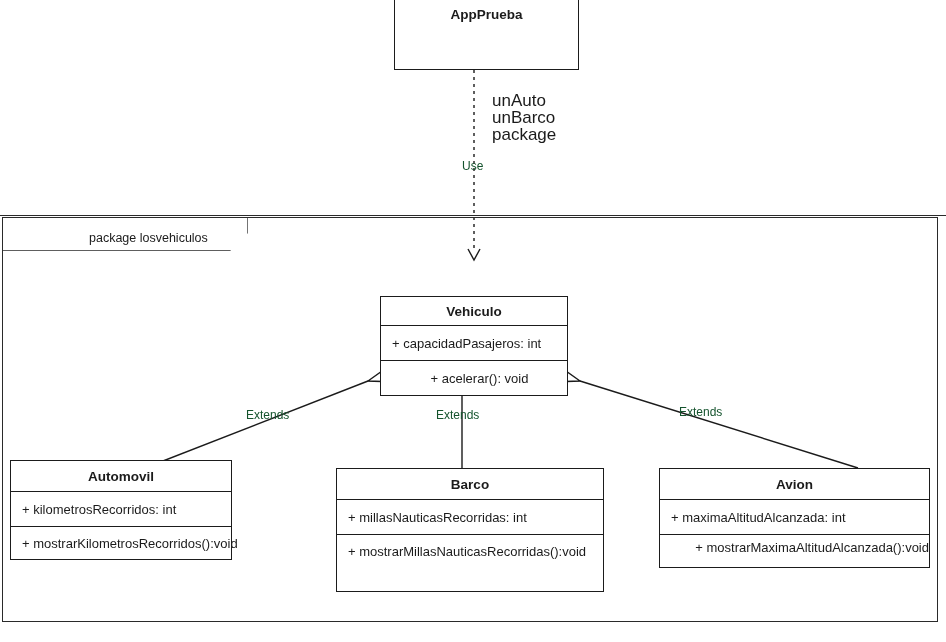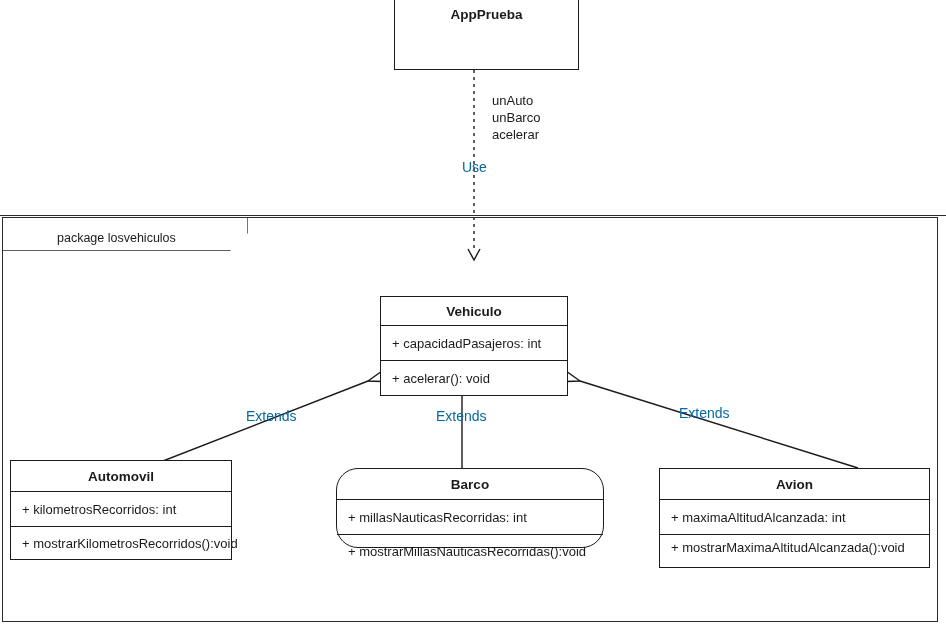--- a/index.html
+++ b/index.html
@@ -78,39 +78,40 @@
     box-sizing: border-box;
     background: #ffffff;
     z-index: 2;
   }
   .pkg-tab-label {
     position: absolute;
     font-size: 12.5px;
     color: #1b1b1b;
     white-space: nowrap;
     z-index: 3;
+    margin-left: 32px;
   }
   .top-band {
     position: absolute;
     box-sizing: border-box;
     border-bottom: 1.4px solid #2a2a2a;
     z-index: 1;
   }
 
   
   .edge-label {
     position: absolute;
-    font-size: 14px;
-    color: #0369a1;
+    font-size: 12px;
+    color: #14532d;
     white-space: nowrap;
     z-index: 6;
   }
   .dep-roles {
     position: absolute;
-    font-size: 13px;
+    font-size: 17px;
     line-height: 17px;
     color: #1b1b1b;
     white-space: nowrap;
     z-index: 6;
   }
 </style>
 </head>
 <body>
 
 <div id="canvas">
@@ -135,65 +136,65 @@
     <line x1="462" y1="468" x2="462" y2="388" stroke="#1b1b1b" stroke-width="1.4"></line>
     <polygon points="462,363 450,388 474,388" fill="#ffffff" stroke="#1b1b1b" stroke-width="1.4" stroke-linejoin="miter"></polygon>
 
     <line x1="858" y1="468" x2="580" y2="381" stroke="#1b1b1b" stroke-width="1.4"></line>
     <polygon points="580,381 556,364 551,382" fill="#ffffff" stroke="#1b1b1b" stroke-width="1.4" stroke-linejoin="miter"></polygon>
   </svg>
 
   <div class="dep-roles" style="left:492px; top:92px;">
     <div>unAuto</div>
     <div>unBarco</div>
-    <div>acelerar</div>
+    <div>package</div>
   </div>
   <div class="edge-label" style="left:462px; top:159px;">Use</div>
 
   <div class="edge-label" style="left:246px; top:408px;">Extends</div>
   <div class="edge-label" style="left:436px; top:408px;">Extends</div>
   <div class="edge-label" style="left:679px; top:405px;">Extends</div>
 
   <div class="uml-box" style="left:394px; top:-3px; width:185px; height:73px;">
     <div class="uml-title" style="height:33px;">AppPrueba</div>
   </div>
 
   <div class="uml-box" style="left:380px; top:261px; width:188px; height:100px;margin-top:35px;">
     <div class="uml-title" style="height:28px;">Vehiculo</div>
     <div class="uml-compartment" style="height:35px;text-align:center;">
       <span>+ capacidadPasajeros: int</span>
     </div>
-    <div class="uml-compartment" style="height:35px;">
+    <div class="uml-compartment" style="height:35px;justify-content:center;">
       <span>+ acelerar(): void</span>
     </div>
   </div>
 
   <div class="uml-box" style="left:10px; top:460px; width:222px; height:100px;">
     <div class="uml-title" style="height:30px;">Automovil</div>
     <div class="uml-compartment" style="height:35px;">
       <span>+ kilometrosRecorridos: int</span>
     </div>
     <div class="uml-compartment" style="height:34px;">
       <span>+ mostrarKilometrosRecorridos():void</span>
     </div>
   </div>
 
-  <div class="uml-box" style="left:336px; top:468px; width:268px; height:80px;border-radius:22px;">
+  <div class="uml-box" style="left:336px; top:468px; width:268px; height:124px;">
     <div class="uml-title" style="height:30px;">Barco</div>
     <div class="uml-compartment" style="height:35px;">
       <span>+ millasNauticasRecorridas: int</span>
     </div>
     <div class="uml-compartment" style="height:34px;">
       <span>+ mostrarMillasNauticasRecorridas():void</span>
     </div>
   </div>
 
   <div class="uml-box" style="left:659px; top:468px; width:271px; height:100px;">
     <div class="uml-title" style="height:30px;">Avion</div>
     <div class="uml-compartment" style="height:35px;">
       <span>+ maximaAltitudAlcanzada: int</span>
     </div>
-    <div class="uml-compartment" style="height:25px;">
+    <div class="uml-compartment" style="height:25px;justify-content:flex-end;">
       <span>+ mostrarMaximaAltitudAlcanzada():void</span>
     </div>
   </div>
 
 </div>
 
 </body></html>

